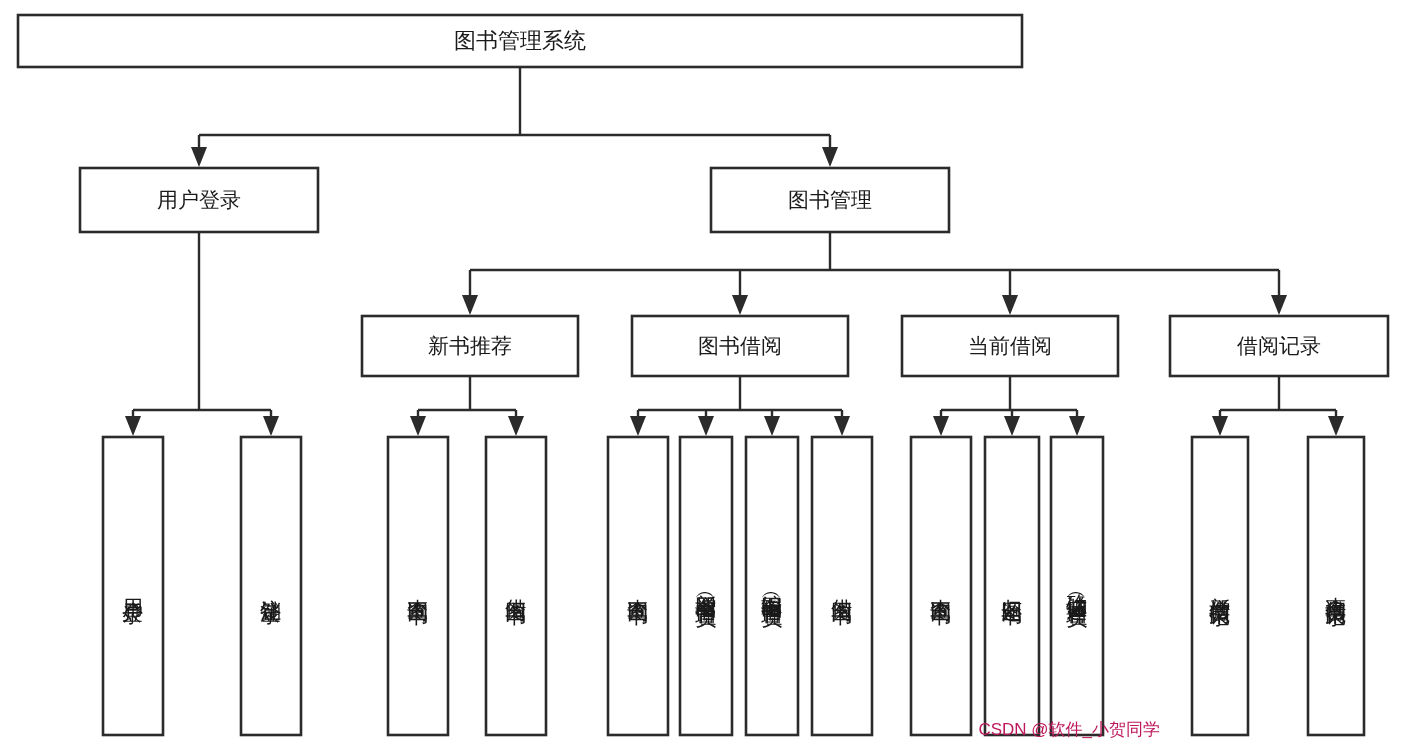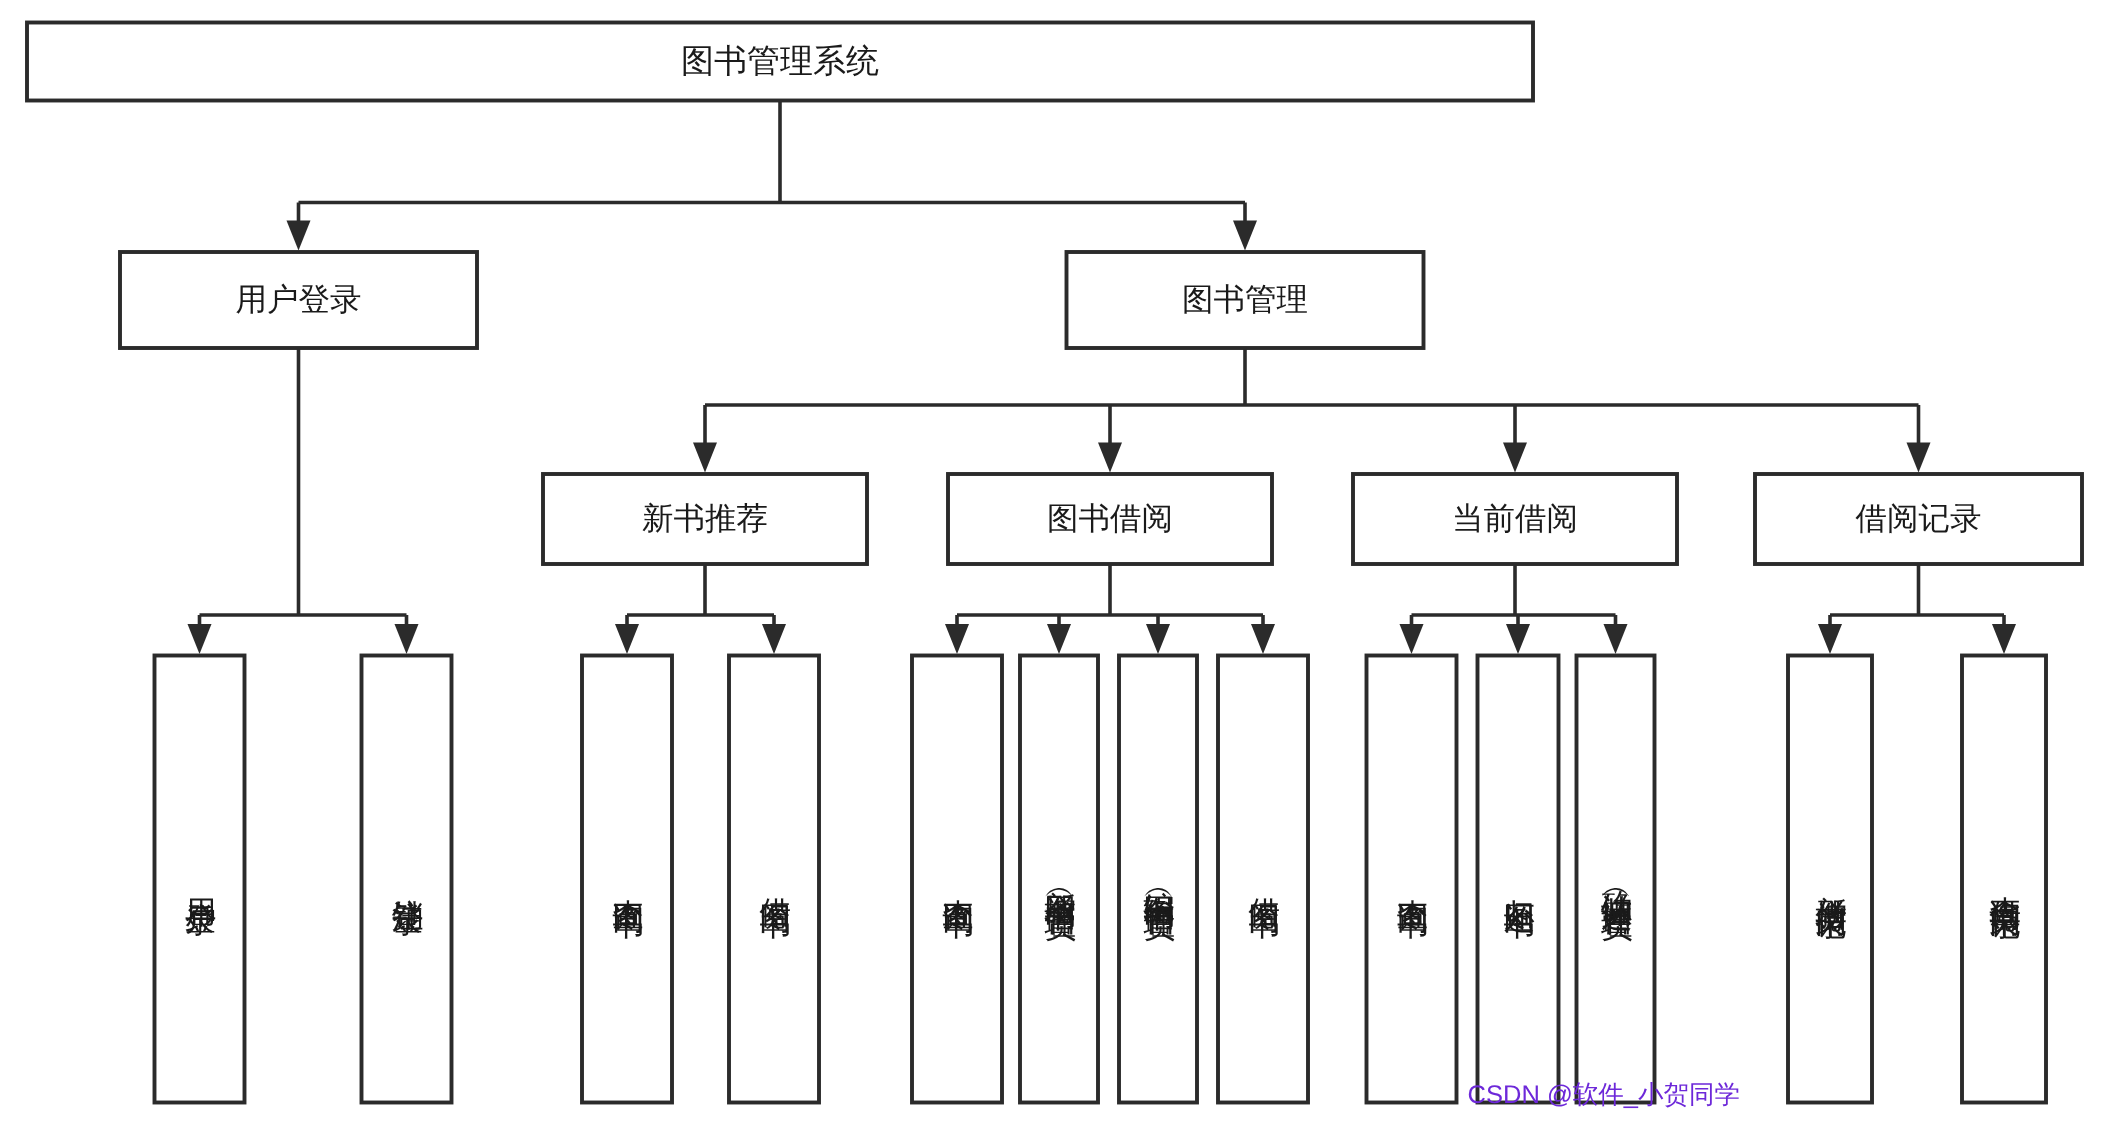--- a/index.html
+++ b/index.html
@@ -68,21 +68,21 @@
     color: #1a1a1a;
     letter-spacing: 2px;
     white-space: nowrap;
   }
   .watermark {
     position: absolute;
     right: 16px;
     bottom: 6px;
     font-family: "Liberation Sans", "DejaVu Sans", sans-serif;
     font-size: 17px;
-    color: #6d28d9;
+    color: #be185d;
     white-space: nowrap;
     pointer-events: none;
   }
 </style>
 </head>
 <body>
 
 <div id="diagram-root">
 
   <svg class="tree-canvas" viewBox="0 0 1405 747">

